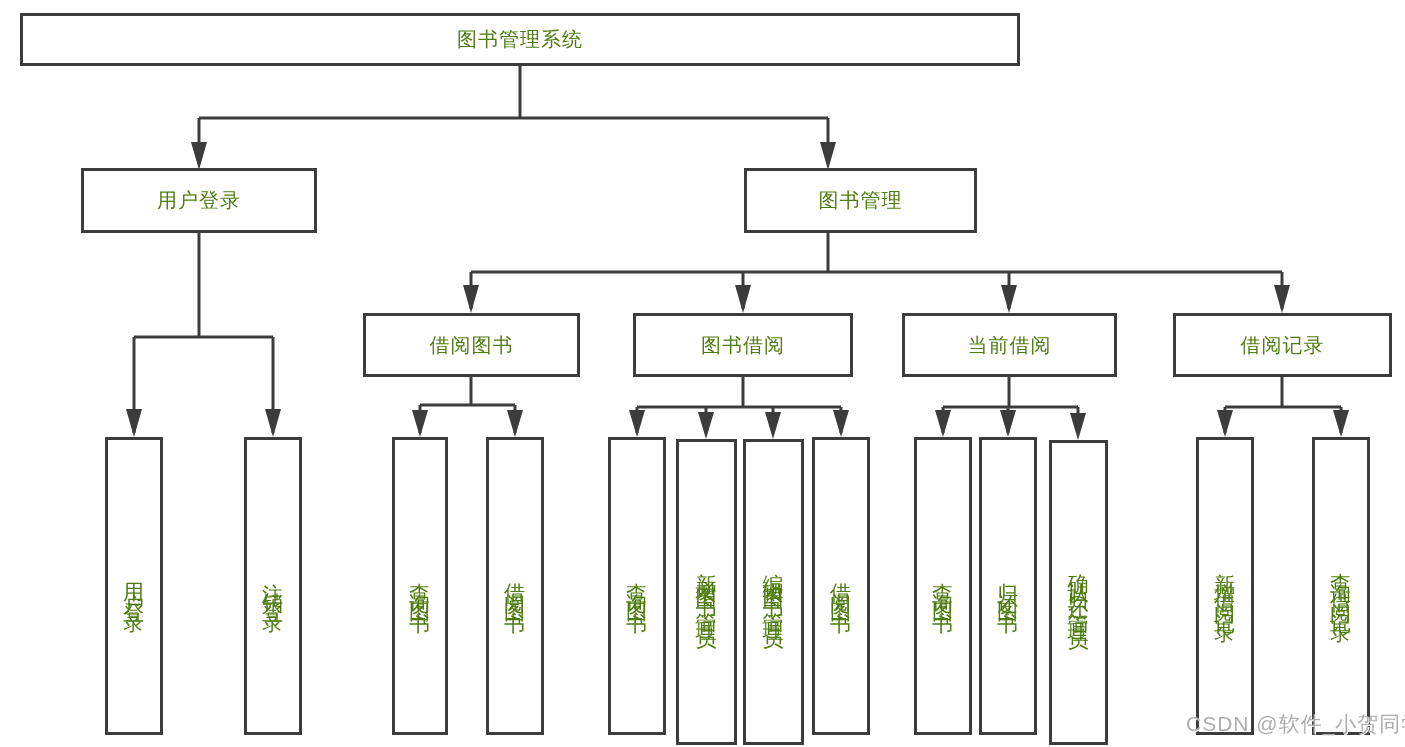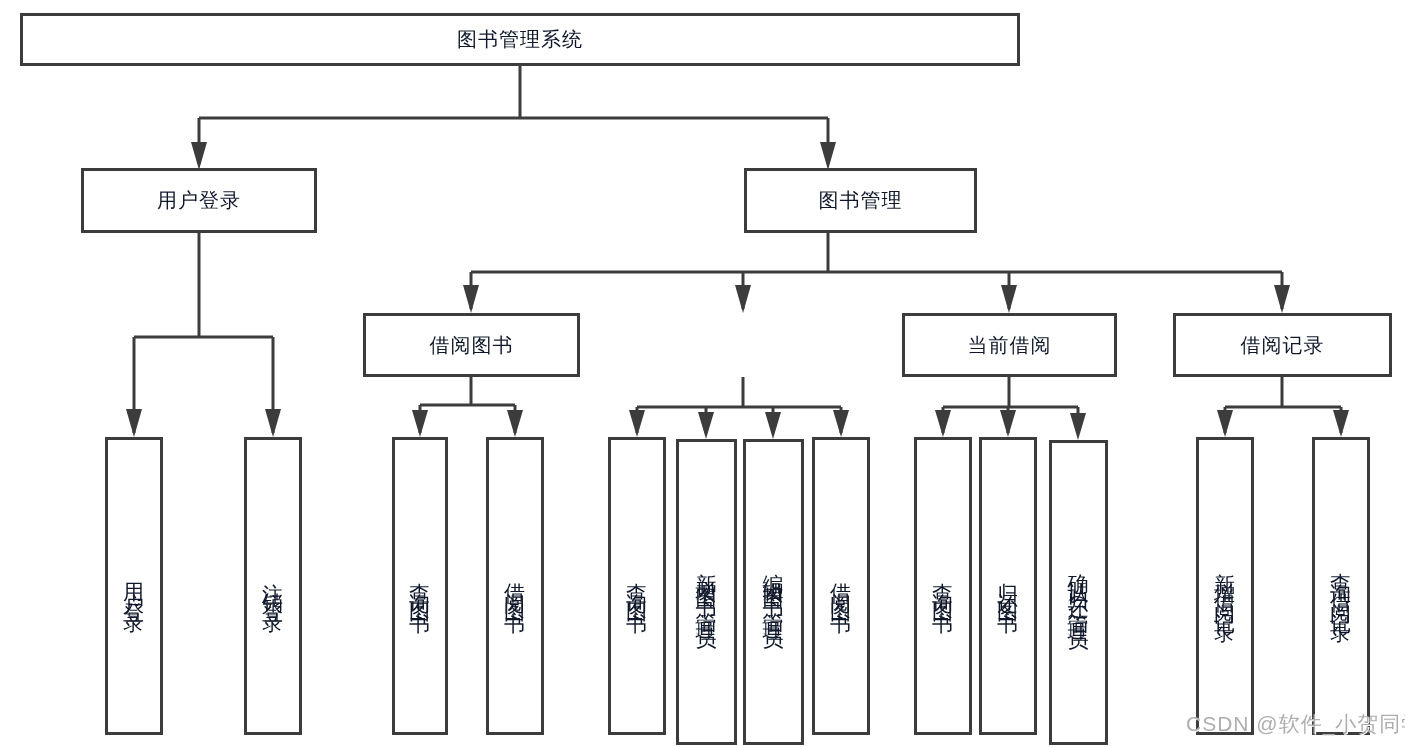--- a/index.html
+++ b/index.html
@@ -3,21 +3,21 @@
 <meta charset="utf-8">
 <style>
   html,body{margin:0;padding:0;background:#ffffff;}
   .canvas{
     position:relative;width:1405px;height:747px;background:#ffffff;overflow:hidden;
     font-family:"Liberation Sans","DejaVu Sans",sans-serif;
   }
   .wires{position:absolute;left:0;top:0;width:1405px;height:747px;pointer-events:none;}
   .box{
     position:absolute;box-sizing:border-box;background:#ffffff;
-    border:3px solid #3c3c3c;color:#0f172a;
+    border:3px solid #3c3c3c;color:#4d7c0f;
     display:flex;align-items:center;justify-content:center;
     font-size:20px;letter-spacing:1px;white-space:nowrap;text-align:right;
   }
   .vbox{
     writing-mode:vertical-rl;text-orientation:mixed;
     font-size:21px;letter-spacing:10px;line-height:1;
   }
   .vbox.tight{letter-spacing:8px;}
   .watermark{
     position:absolute;left:1186px;top:710px;
@@ -95,20 +95,21 @@
       <polygon points="1341,437 1333,410 1349,410"></polygon>
     </g>
   </svg>
 
   <div class="box" style="left:20px;top:13px;width:1000px;height:53px;">图书管理系统</div>
 
   <div class="box" style="left:81px;top:168px;width:236px;height:65px;">用户登录</div>
   <div class="box" style="left:712px;top:168px;width:233px;height:65px;margin-left:32px;">图书管理</div>
 
   <div class="box" style="left:363px;top:313px;width:217px;height:64px;">借阅图书</div>
+  <div class="box" style="left:633px;top:313px;width:220px;height:64px;">图书借阅</div>
   <div class="box" style="left:902px;top:313px;width:215px;height:64px;">当前借阅</div>
   <div class="box" style="left:1173px;top:313px;width:219px;height:64px;">借阅记录</div>
 
   <div class="box vbox" style="left:105px;top:437px;width:58px;height:298px;">用户登录</div>
   <div class="box vbox" style="left:244px;top:437px;width:58px;height:298px;">注销登录</div>
 
   <div class="box vbox" style="left:392px;top:437px;width:56px;height:298px;">查询图书</div>
   <div class="box vbox" style="left:486px;top:437px;width:58px;height:298px;">借阅图书</div>
 
   <div class="box vbox" style="left:608px;top:437px;width:58px;height:298px;">查询图书</div>

